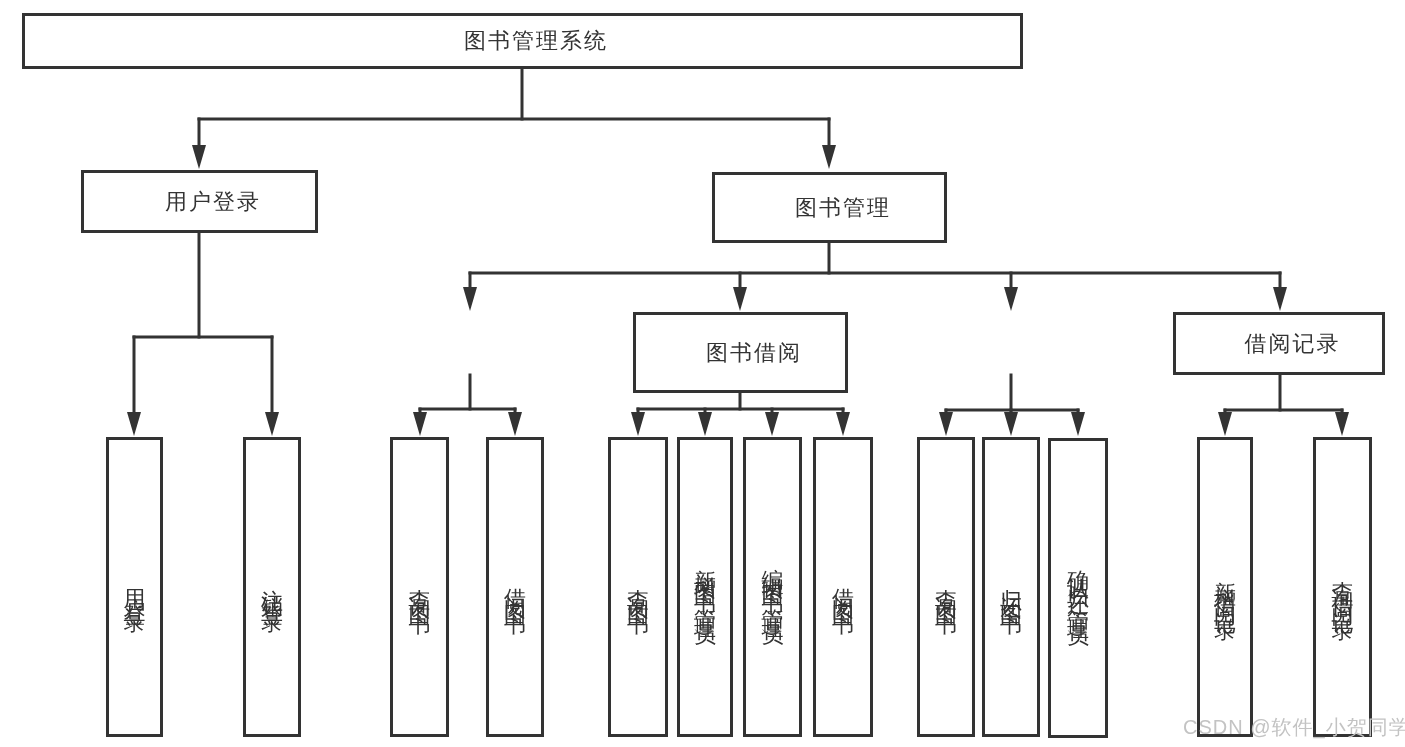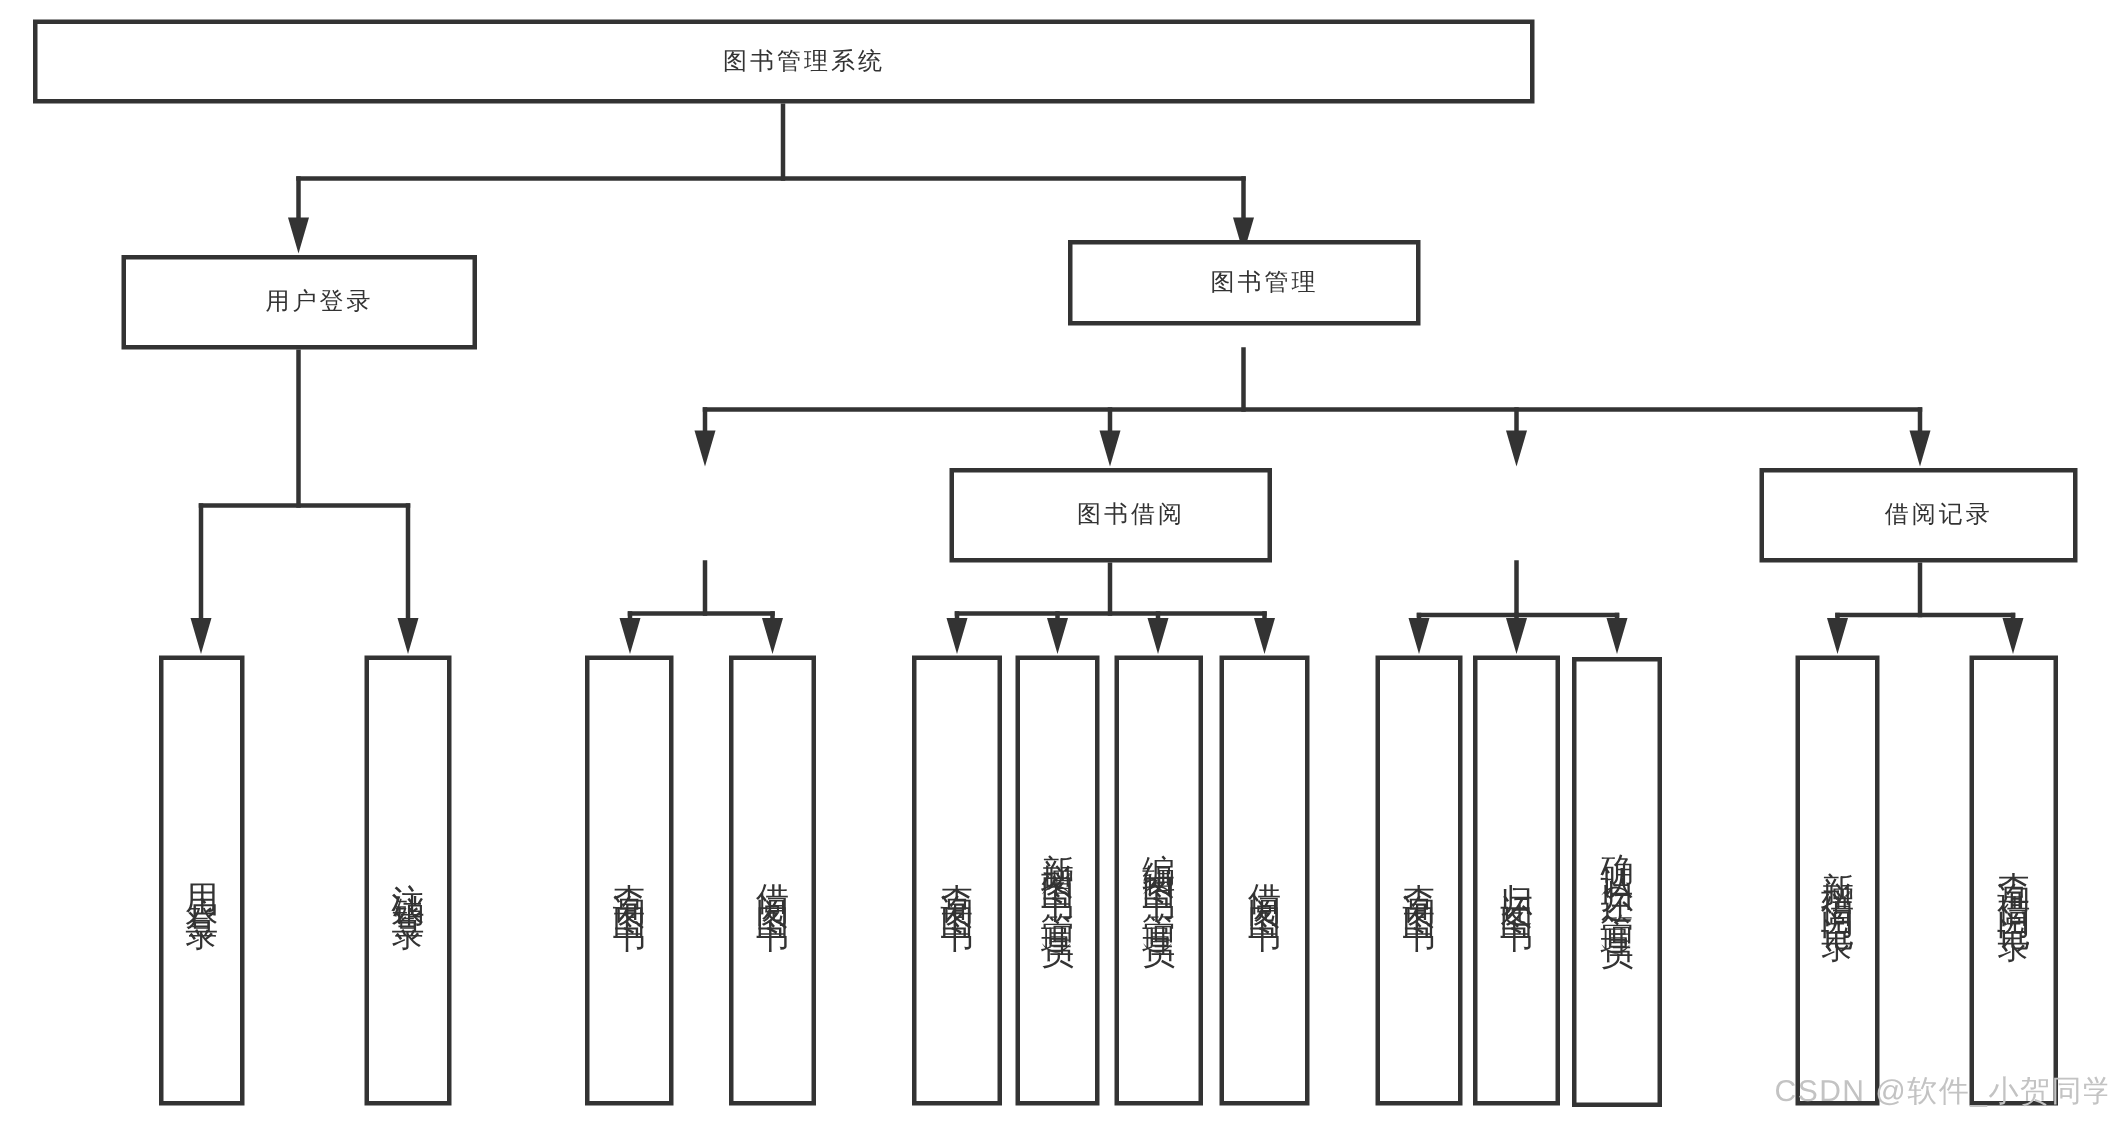--- a/index.html
+++ b/index.html
@@ -18,21 +18,21 @@
   }
   .connectors{position:absolute;left:0;top:0;}
   .node{
     position:absolute;
     box-sizing:border-box;
     border:3px solid var(--line);
     background:var(--bg);
     display:flex;align-items:center;justify-content:center;
     color:var(--text);
   }
-  .h-node{font-size:16px;letter-spacing:2px;white-space:nowrap;padding-left:27px;}
+  .h-node{font-size:22px;letter-spacing:2px;white-space:nowrap;padding-left:27px;}
   .v-node span{
     writing-mode:vertical-rl;
     text-orientation:mixed;
     font-size:22px;
     letter-spacing:8px;
     line-height:1;
     white-space:nowrap;
   }
   .watermark{
     position:absolute;
@@ -118,25 +118,25 @@
     </g>
   </svg>
 
   <div class="node h-node" style="left:22px;top:13px;width:1001px;height:56px">
     <span>图书管理系统</span>
   </div>
 
   <div class="node h-node" style="left:81px;top:170px;width:237px;height:63px">
     <span>用户登录</span>
   </div>
-  <div class="node h-node" style="left:712px;top:160px;width:235px;height:57px">
+  <div class="node h-node" style="left:712px;top:172px;width:235px;height:71px">
     <span>图书管理</span>
   </div>
 
-  <div class="node h-node" style="left:633px;top:312px;width:215px;height:63px">
+  <div class="node h-node" style="left:633px;top:312px;width:215px;height:81px">
     <span>图书借阅</span>
   </div>
   <div class="node h-node" style="left:1173px;top:312px;width:212px;height:63px">
     <span>借阅记录</span>
   </div>
 
   <div class="node v-node" style="left:106px;top:437px;width:57px;height:300px">
     <span>用户登录</span>
   </div>
   <div class="node v-node" style="left:243px;top:437px;width:58px;height:300px">

